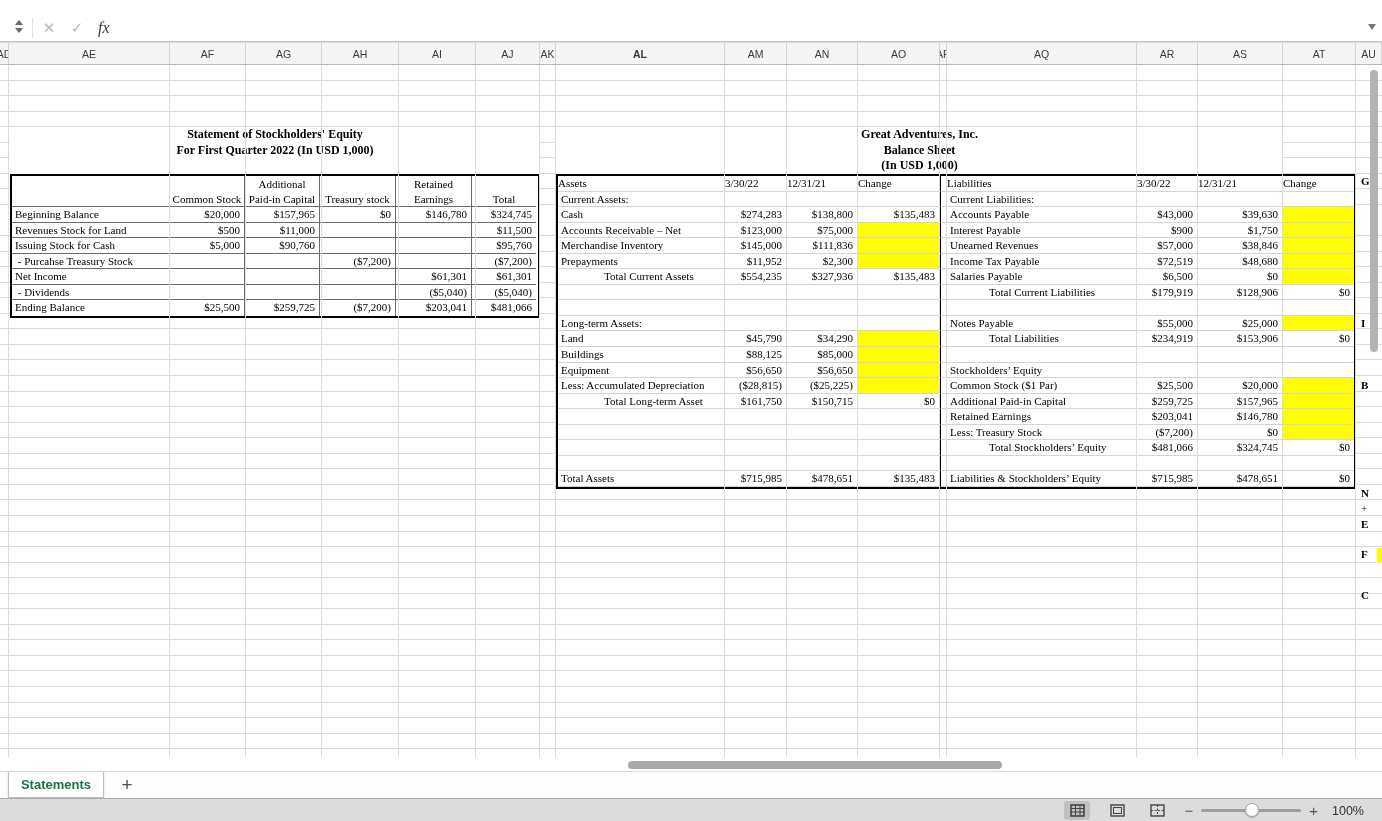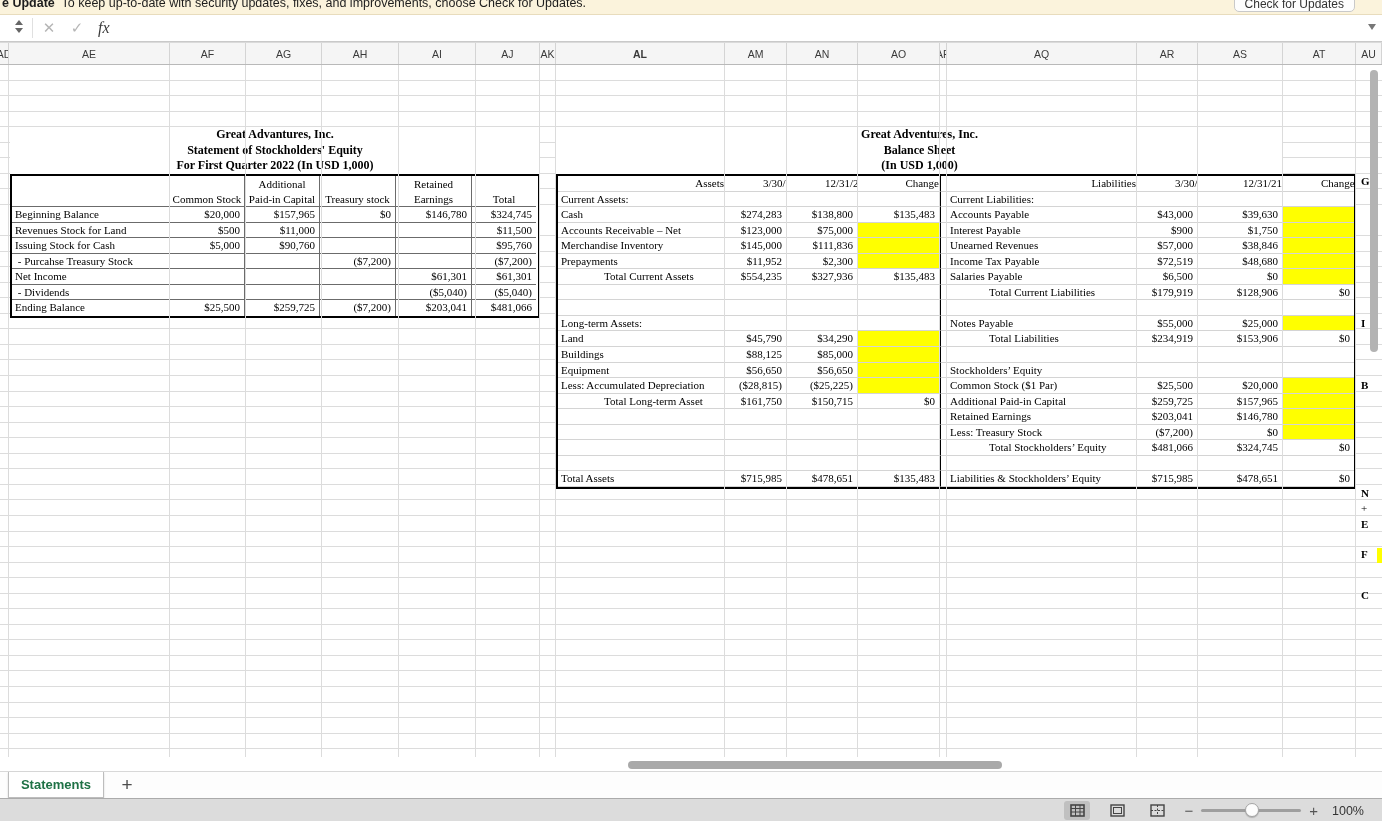--- a/index.html
+++ b/index.html
@@ -66,21 +66,21 @@
 
   
   #bs-box { position:absolute; left:556px; top:174px; width:800px; border:2px solid #000;
     background:#fff; display:grid;
     grid-template-columns:167px 62px 71px 82px 7px 190px 61px 85px 71px;
     grid-auto-rows:15.55px; }
   #bs-box .cell { border-right:1px solid #d4d4d4; border-bottom:1px solid #d4d4d4; }
   #bs-box .cell.lastc { border-right:none; }
   #bs-box .cell.spacer { border-left:1px solid #000; border-right:1px solid #000; }
   #bs-box .cell.hl { background:#ffff00; }
-  #bs-box .chdr { text-align:right; font-weight:normal;padding-left:38px; }
+  #bs-box .chdr { text-align:left; font-weight:normal; }
   #bs-box .ind { padding-left:46px; }
   #bs-box .ind2 { padding-left:42px; }
 
   
   .frag { position:absolute; left:1361px; width:30px; height:15px; overflow:hidden;
     font-family:"Liberation Serif", serif; font-size:11px; line-height:15px; color:#000; }
   .frag.b { font-weight:bold; }
   #frag-hl { position:absolute; left:1377px; top:548px; width:5px; height:15px; background:#ffff00; }
   #vscroll { position:absolute; left:1370px; top:70px; width:8px; height:282px;
     background:#b3b3b3; border-radius:4px; }
@@ -111,24 +111,20 @@
   #ztrack { position:relative; width:100px; height:3px; background:#9e9e9e; border-radius:2px; }
   #zknob { position:absolute; left:44px; top:-6px; width:14px; height:14px; border-radius:50%;
     background:#fdfdfd; border:1px solid #a5a5a5; box-shadow:0 1px 1px rgba(0,0,0,0.2); }
   #zoom-label { font-size:12.5px; color:#333; }
 </style>
 </head>
 <body>
 
 <div id="app">
 
-  <div id="notif">
-    <div class="txt"><b>e Update</b><span>  To keep up-to-date with security updates, fixes, and improvements, choose Check for Updates.</span></div>
-    <div id="upd-btn">Check for Updates</div>
-  </div>
 
   <div id="fbar">
     <div id="namebox-stepper">
       <div class="tri-up"></div>
       <div class="tri-dn"></div>
     </div>
     <div class="sep"></div>
     <div class="fbtn" style="left:38px;">✕</div>
     <div class="fbtn" style="left:66px;">✓</div>
     <div id="fx-ico">fx</div>
@@ -153,21 +149,20 @@
       <div class="colhdr" style="width: 190px;">AQ</div>
       <div class="colhdr" style="width: 61px;">AR</div>
       <div class="colhdr" style="width: 85px;">AS</div>
       <div class="colhdr" style="width: 73px;">AT</div>
       <div class="colhdr" style="width: 26px;">AU</div>
     </div>
 
   <div id="grid">
 
     <div class="ttlband" id="eq-titles" style="left:10px; top:62px; width:530px; height:47px;">
-        <div>Great Advantures, Inc.</div>
         <div>Statement of Stockholders' Equity</div>
         <div>For First Quarter 2022 (In USD 1,000)</div>
       </div>
     <div id="eq-box" style="top:109px;">
         <div class="cell hdr"></div>
         <div class="cell hdr">Common Stock</div>
         <div class="cell hdr">Additional Paid-in Capital</div>
         <div class="cell hdr">Treasury stock</div>
         <div class="cell hdr">Retained Earnings</div>
         <div class="cell hdr lastc">Total</div>

